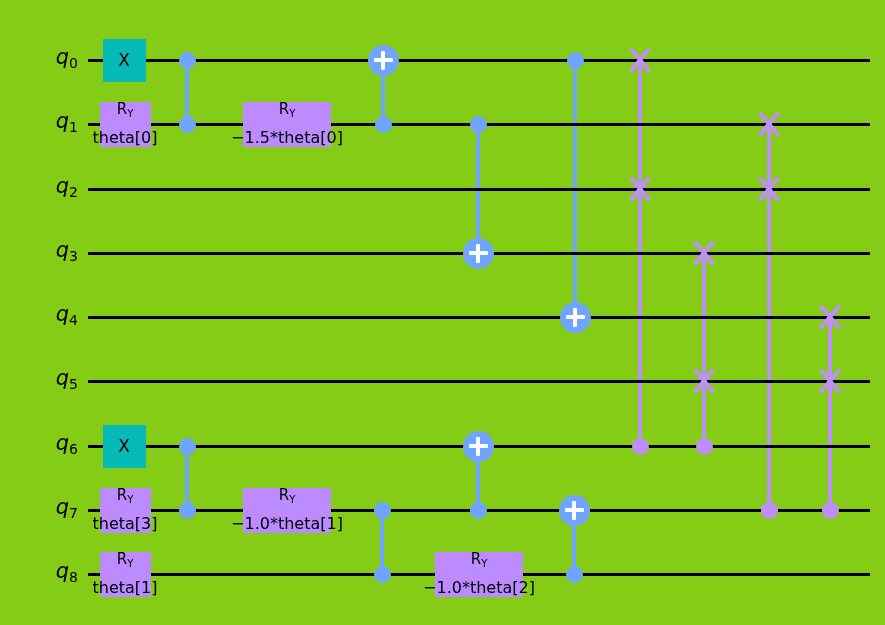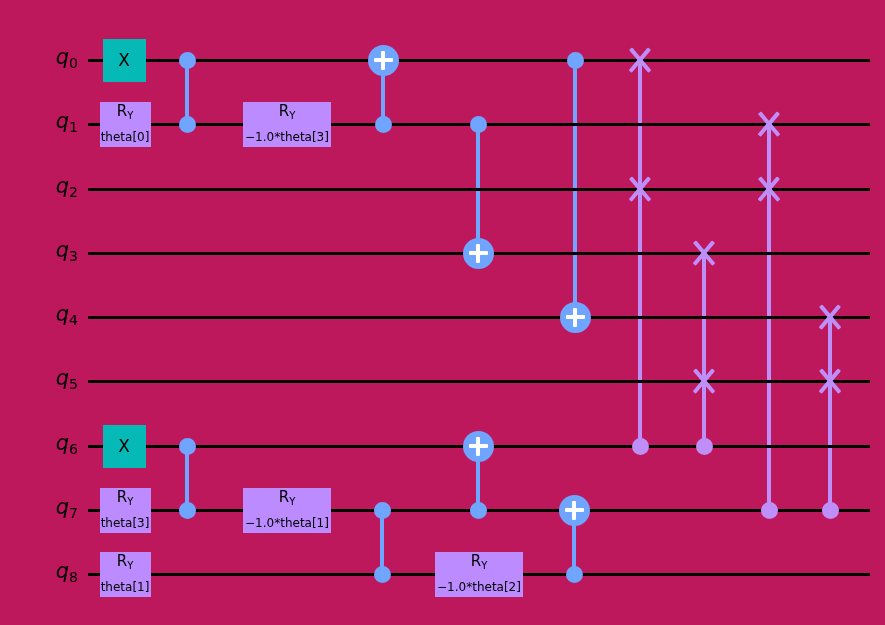--- a/index.html
+++ b/index.html
@@ -21,31 +21,31 @@
   .cross { width: 30px; height: 30px; z-index: 3; }
   .cross-bar { width: 30px; height: 4.4px; border-radius: 1px; }
   .gate-box {
     display: flex; flex-direction: column;
     align-items: center; justify-content: center;
     color: #000; z-index: 4; text-align: center;
   }
   .glabel { font-size: 15px; line-height: 1.1; }
   .glabel sub { font-size: 10px; vertical-align: -3px; }
   .xlabel { font-size: 17px; }
-  .gsub { font-size: 12px; line-height: 1.1; margin-top: 10px; white-space: nowrap; }
+  .gsub { font-size: 16px; line-height: 1.1; margin-top: 10px; white-space: nowrap; }
   .qlabel {
     font-size: 21px; font-style: italic; text-align: right;
     width: 52px; line-height: 1; color: #000; z-index: 2;
   }
   .qlabel sub { font-size: 14px; font-style: normal; vertical-align: -4px; }
 </style>
 </head>
 <body>
 
-<div id="circuit" style="background: #be185d;">
+<div id="circuit" style="background: #84cc16;">
     <div class="abs vline" style="left: 184.75px; top: 60px; height: 64px; background: rgb(111, 164, 255);"></div>
     <div class="abs vline" style="left: 184.75px; top: 446px; height: 64px; background: rgb(111, 164, 255);"></div>
     <div class="abs vline" style="left: 379.75px; top: 510px; height: 64px; background: rgb(111, 164, 255);"></div>
     <div class="abs vline" style="left: 380.75px; top: 60px; height: 64px; background: rgb(111, 164, 255);"></div>
     <div class="abs vline" style="left: 475.75px; top: 124px; height: 129px; background: rgb(111, 164, 255);"></div>
     <div class="abs vline" style="left: 475.75px; top: 446px; height: 64px; background: rgb(111, 164, 255);"></div>
     <div class="abs vline" style="left: 572.75px; top: 60px; height: 257px; background: rgb(111, 164, 255);"></div>
     <div class="abs vline" style="left: 571.75px; top: 510px; height: 64px; background: rgb(111, 164, 255);"></div>
     <div class="abs vline" style="left: 637.75px; top: 60px; height: 386px; background: rgb(190, 143, 248);"></div>
     <div class="abs vline" style="left: 701.75px; top: 253px; height: 193px; background: rgb(190, 143, 248);"></div>
@@ -86,21 +86,21 @@
     <div class="abs gate-box" style="left: 99.5px; top: 551.5px; width: 51px; height: 45px; background: rgb(187, 139, 255); color: rgb(0, 0, 0);">
       <div class="glabel">R<sub>Y</sub></div>
       <div class="gsub">theta[1]</div>
     </div>
     <div class="abs dot" style="left: 178.5px; top: 51.5px; background: rgb(111, 164, 255);"></div>
     <div class="abs dot" style="left: 178.5px; top: 115.5px; background: rgb(111, 164, 255);"></div>
     <div class="abs dot" style="left: 178.5px; top: 437.5px; background: rgb(111, 164, 255);"></div>
     <div class="abs dot" style="left: 178.5px; top: 501.5px; background: rgb(111, 164, 255);"></div>
     <div class="abs gate-box" style="left: 243px; top: 101.5px; width: 88px; height: 45px; background: rgb(187, 139, 255); color: rgb(0, 0, 0);">
       <div class="glabel">R<sub>Y</sub></div>
-      <div class="gsub">−1.0*theta[3]</div>
+      <div class="gsub">−1.5*theta[0]</div>
     </div>
     <div class="abs gate-box" style="left: 243px; top: 487.5px; width: 88px; height: 45px; background: rgb(187, 139, 255); color: rgb(0, 0, 0);">
       <div class="glabel">R<sub>Y</sub></div>
       <div class="gsub">−1.0*theta[1]</div>
     </div>
     <div class="abs dot" style="left: 373.5px; top: 501.5px; background: rgb(111, 164, 255);"></div>
     <div class="abs dot" style="left: 373.5px; top: 565.5px; background: rgb(111, 164, 255);"></div>
     <div class="abs dot" style="left: 374.5px; top: 115.5px; background: rgb(111, 164, 255);"></div>
     <div class="abs target" style="left: 367.5px; top: 44.5px; background: rgb(111, 164, 255);">
       <div class="abs plus-h" style="left: 6px; top: 13.4px;"></div>

